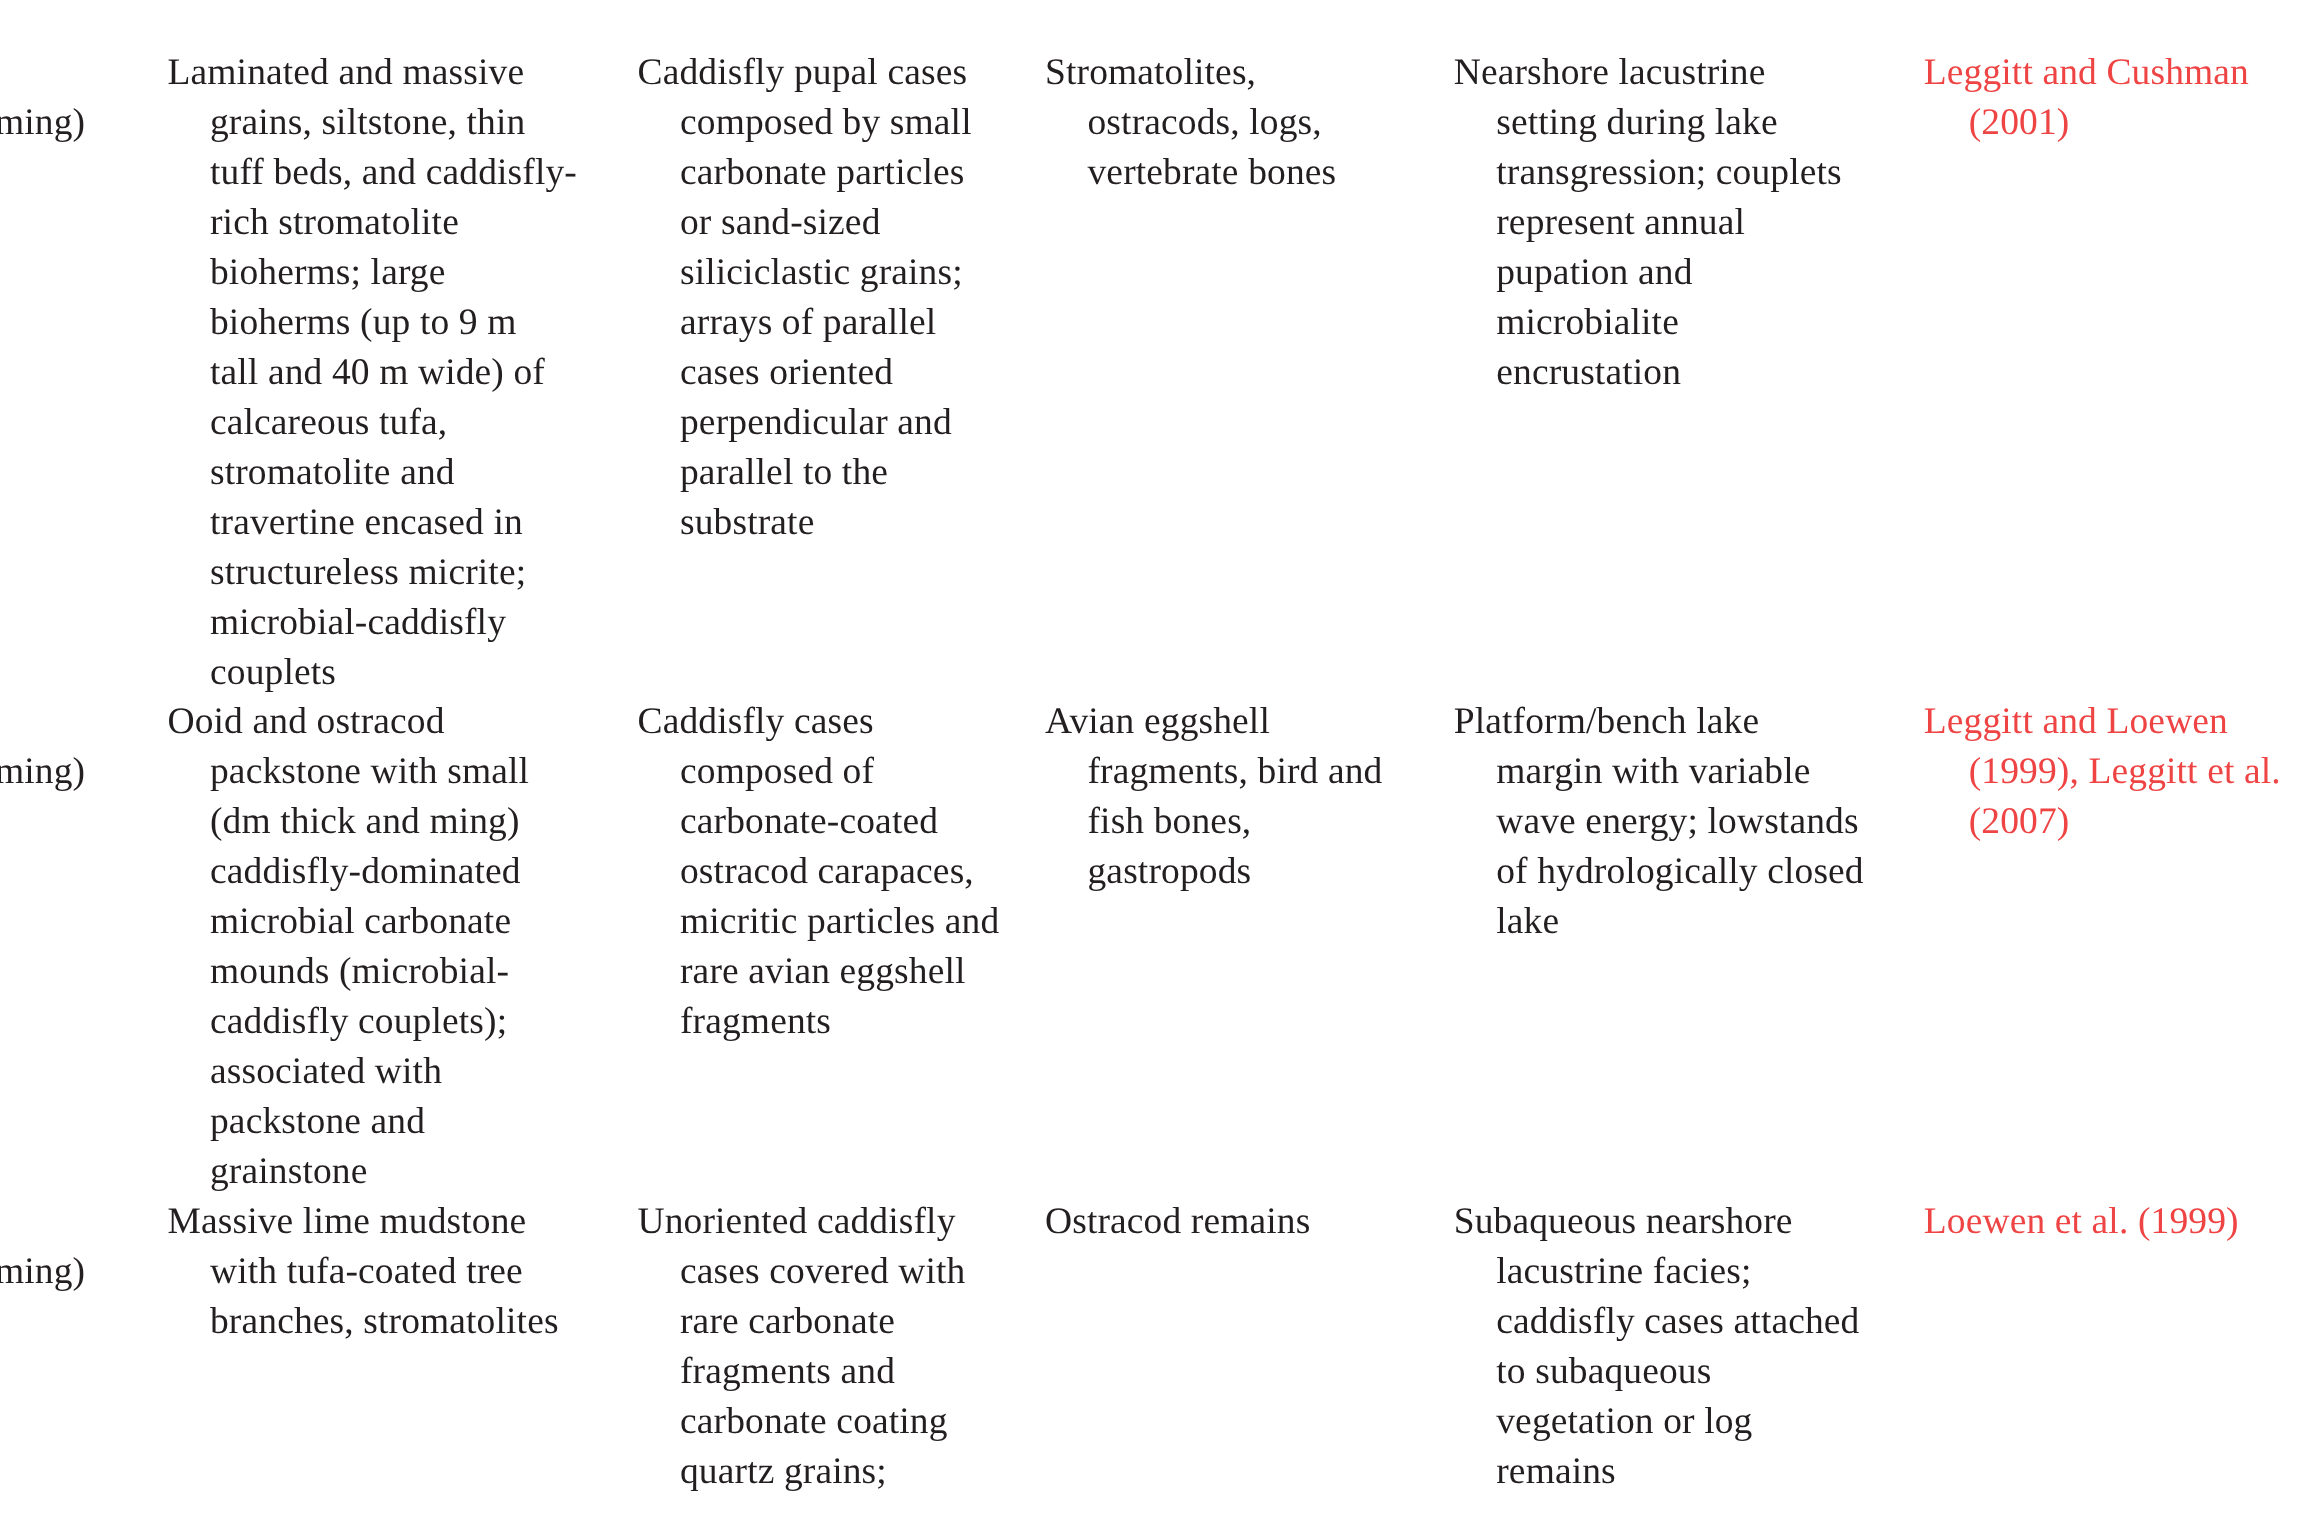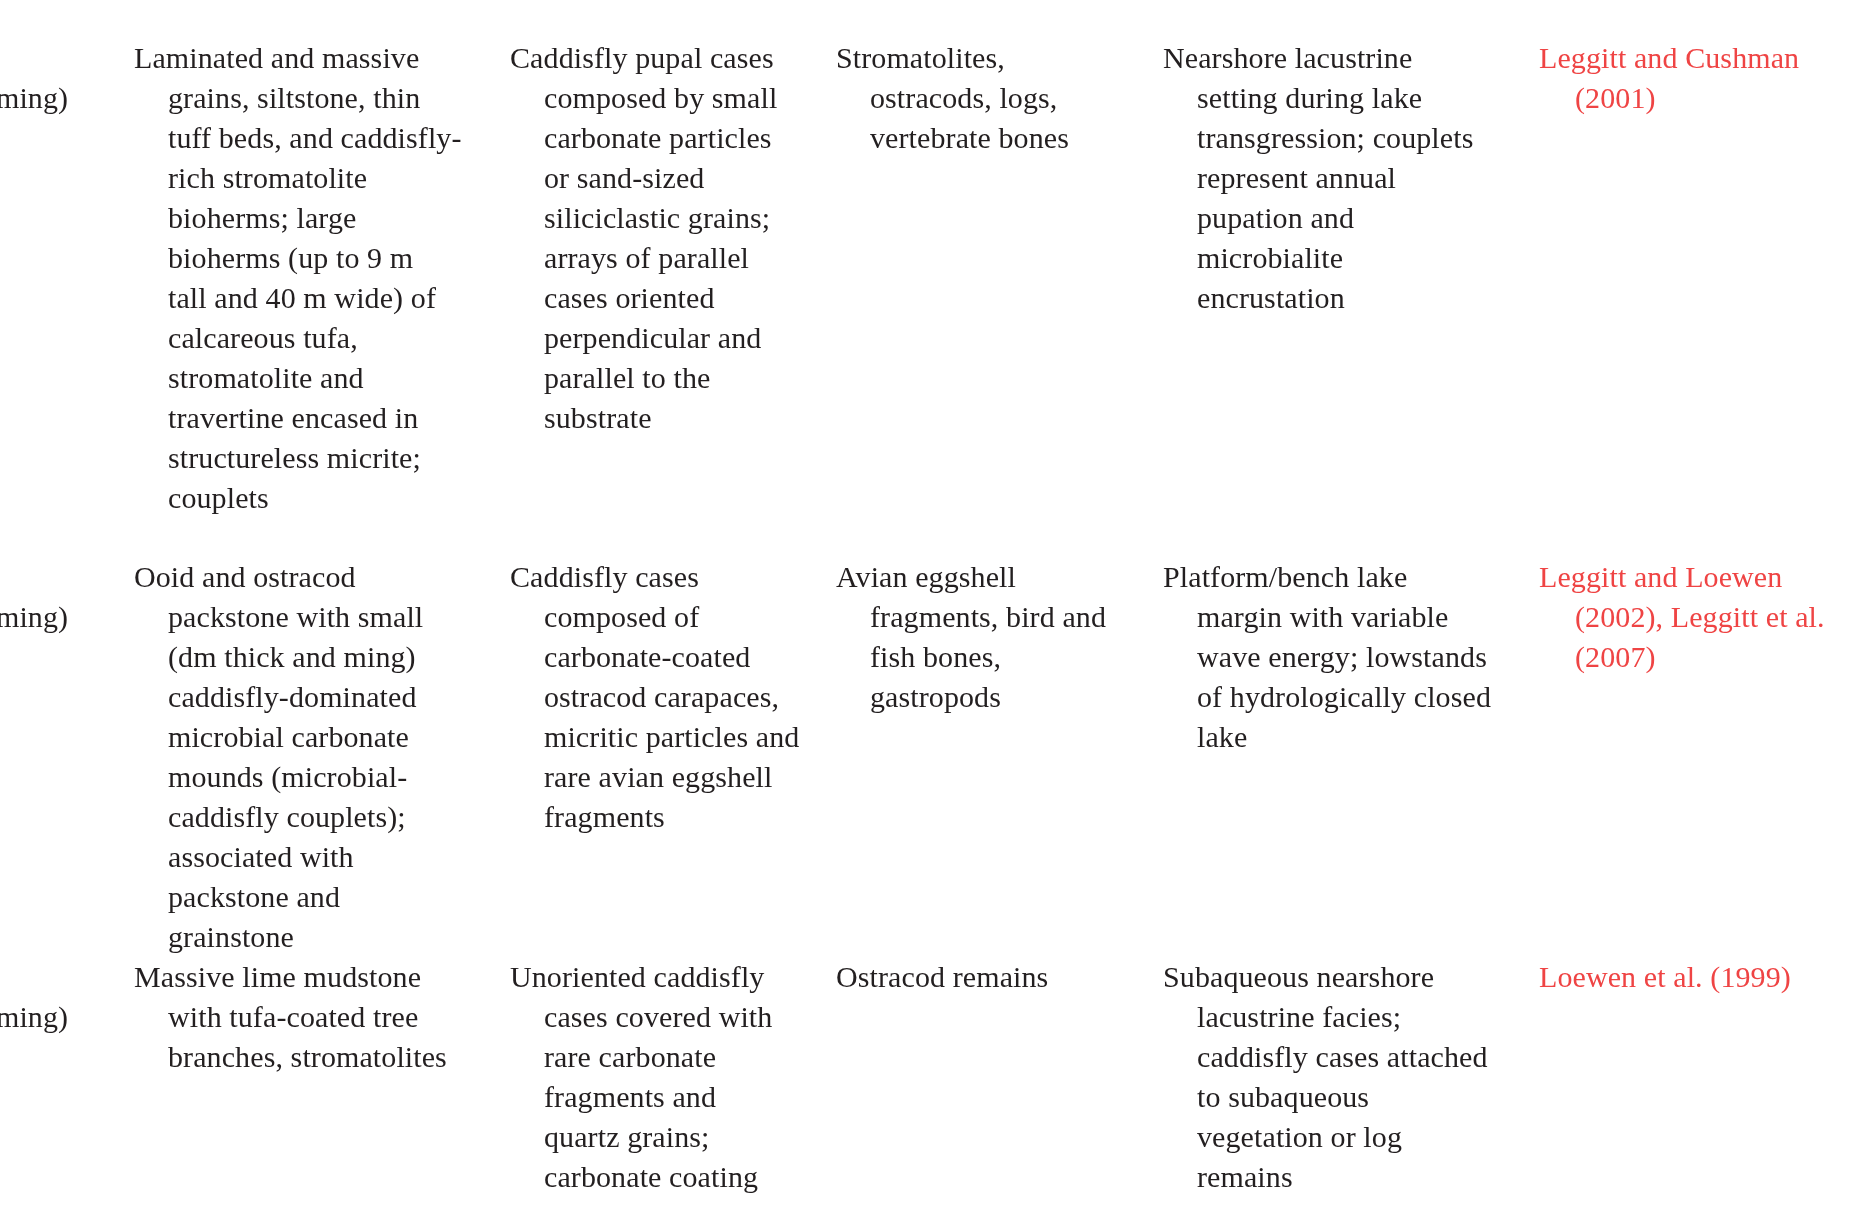--- a/index.html
+++ b/index.html
@@ -64,20 +64,21 @@
       <span class="line indent">grains, siltstone, thin</span>
       <span class="line indent">tuff beds, and caddisfly-</span>
       <span class="line indent">rich stromatolite</span>
       <span class="line indent">bioherms; large</span>
       <span class="line indent">bioherms (up to 9 m</span>
       <span class="line indent">tall and 40 m wide) of</span>
       <span class="line indent">calcareous tufa,</span>
       <span class="line indent">stromatolite and</span>
       <span class="line indent">travertine encased in</span>
       <span class="line indent">structureless micrite;</span>
+      <span class="line indent">microbial-caddisfly</span>
       <span class="line indent">couplets</span>
     </div>
     <div class="cell c2">
       <span class="line">Caddisfly pupal cases</span>
       <span class="line indent">composed by small</span>
       <span class="line indent">carbonate particles</span>
       <span class="line indent">or sand-sized</span>
       <span class="line indent">siliciclastic grains;</span>
       <span class="line indent">arrays of parallel</span>
       <span class="line indent">cases oriented</span>
@@ -138,41 +139,41 @@
     </div>
     <div class="cell c4">
       <span class="line">Platform/bench lake</span>
       <span class="line indent">margin with variable</span>
       <span class="line indent">wave energy; lowstands</span>
       <span class="line indent">of hydrologically closed</span>
       <span class="line indent">lake</span>
     </div>
     <div class="cell c5">
       <span class="line">Leggitt and Loewen</span>
-      <span class="line indent">(2002), Leggitt et al.</span>
+      <span class="line indent">(1999), Leggitt et al.</span>
       <span class="line indent">(2007)</span>
     </div>
   </div>
 
   <div class="row" style="top:957px;">
     <div class="cell c0" style="top:40px;">
       <span class="line">ming)</span>
     </div>
     <div class="cell c1">
       <span class="line">Massive lime mudstone</span>
       <span class="line indent">with tufa-coated tree</span>
       <span class="line indent">branches, stromatolites</span>
     </div>
     <div class="cell c2">
       <span class="line">Unoriented caddisfly</span>
       <span class="line indent">cases covered with</span>
       <span class="line indent">rare carbonate</span>
       <span class="line indent">fragments and</span>
+      <span class="line indent">carbonate coating</span>
       <span class="line indent">quartz grains;</span>
-      <span class="line indent">carbonate coating</span>
     </div>
     <div class="cell c3">
       <span class="line">Ostracod remains</span>
     </div>
     <div class="cell c4">
       <span class="line">Subaqueous nearshore</span>
       <span class="line indent">lacustrine facies;</span>
       <span class="line indent">caddisfly cases attached</span>
       <span class="line indent">to subaqueous</span>
       <span class="line indent">vegetation or log</span>

